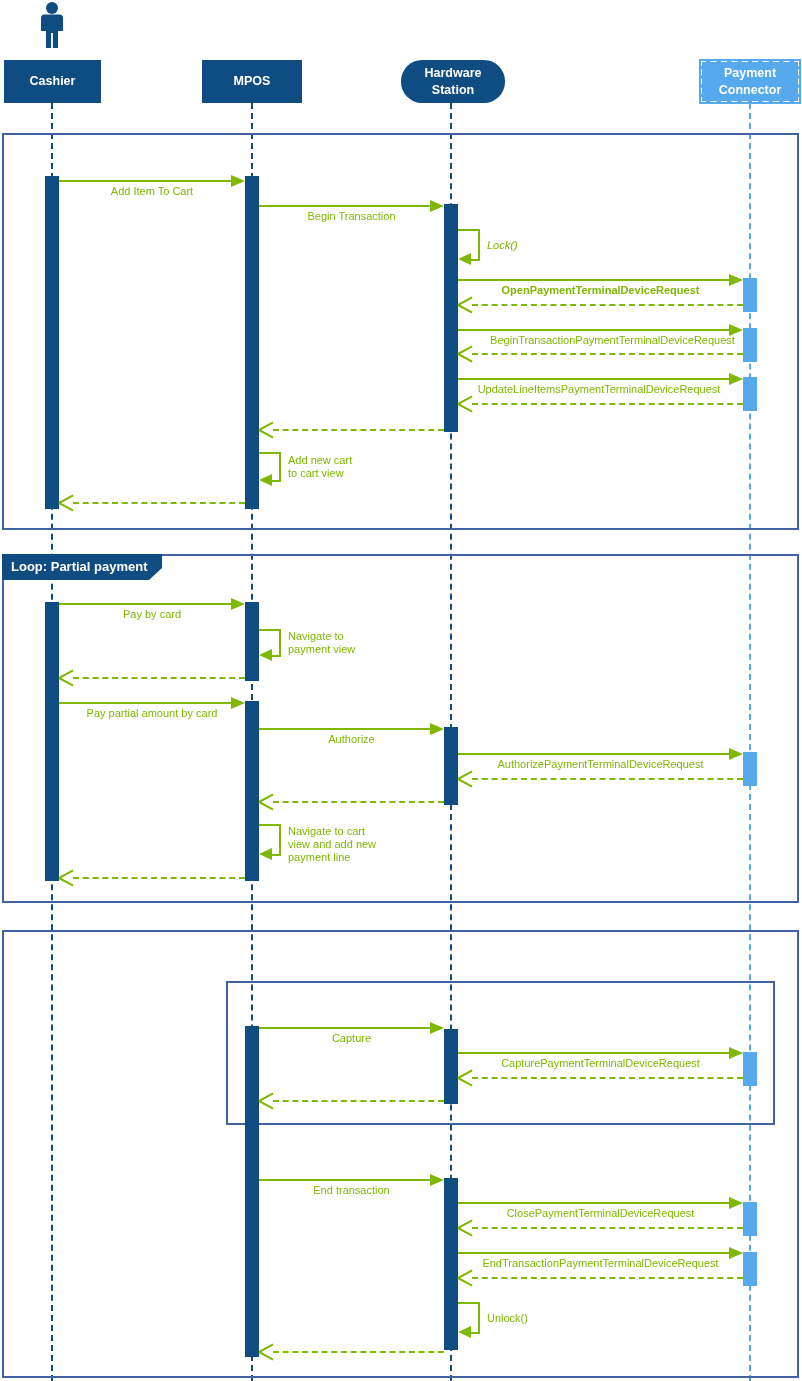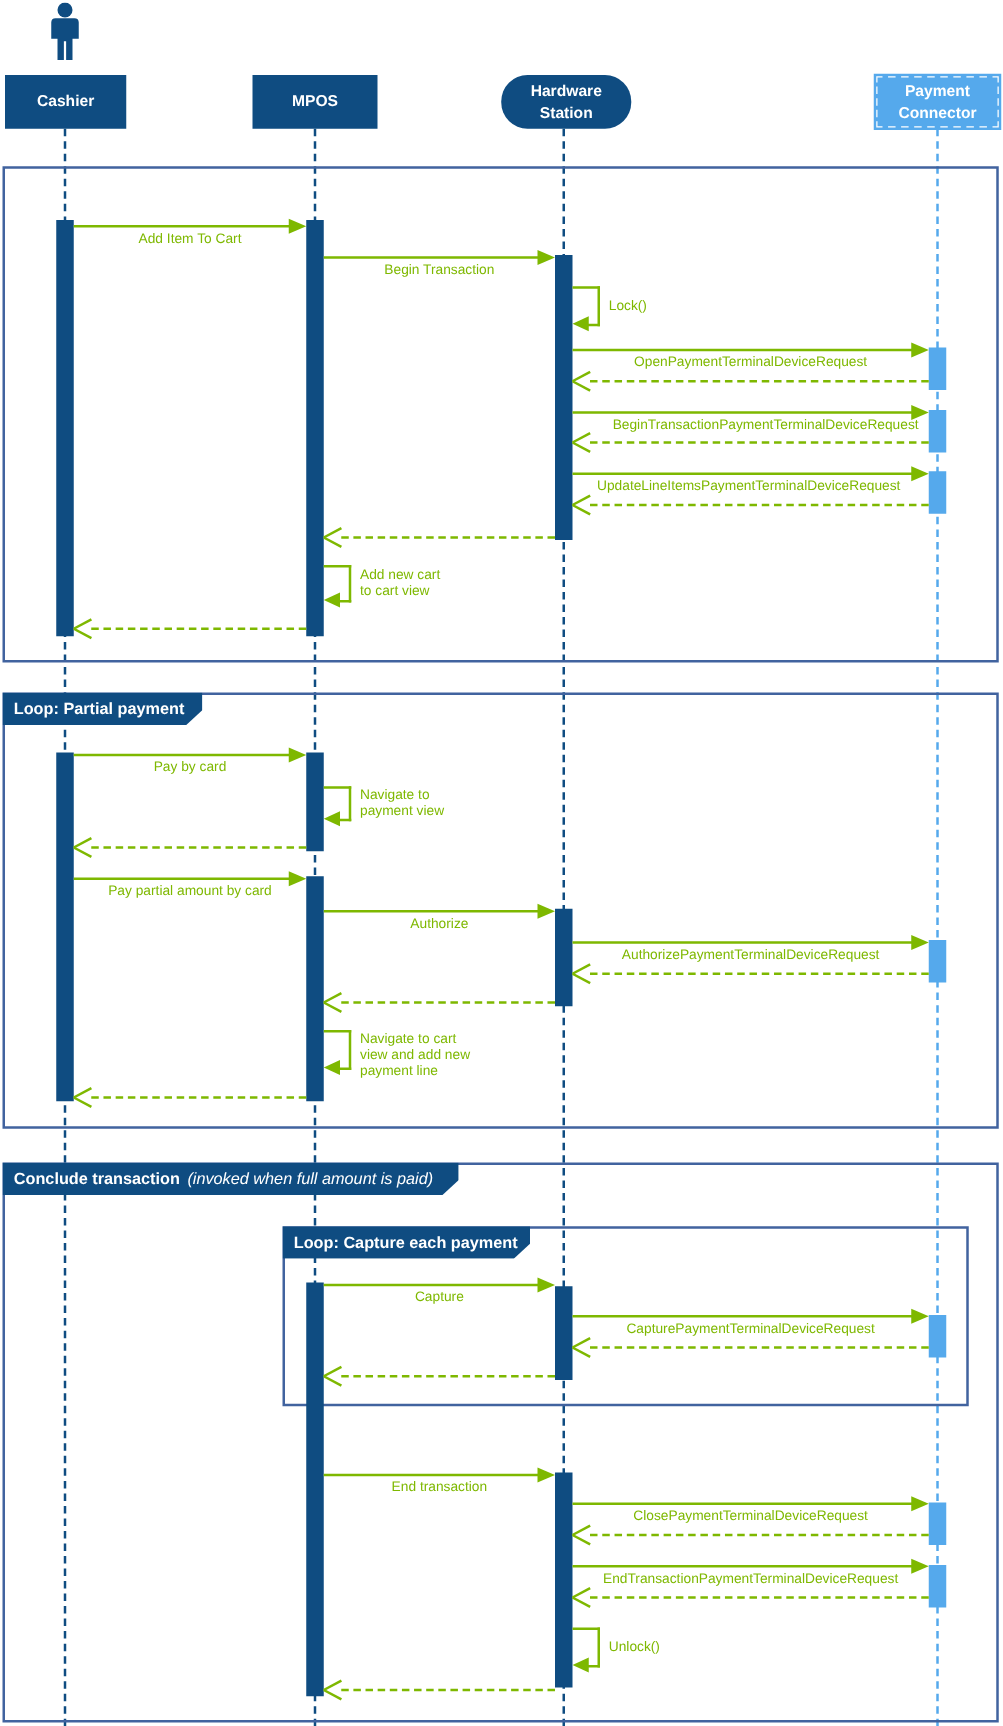--- a/index.html
+++ b/index.html
@@ -41,23 +41,21 @@
 
 <div id="stage">
     <div class="lifeline" style="left: 51px;"></div>
     <div class="lifeline" style="left: 251px;"></div>
     <div class="lifeline" style="left: 450px;"></div>
     <div class="lifeline lifeline-light" style="left: 749px;"></div>
     <div class="frame" style="left: 2px; top: 133px; width: 797px; height: 397px;"></div>
     <div class="frame" style="left: 2px; top: 554px; width: 797px; height: 349px;"></div>
     <div class="frame-tab" style="left: 2px; top: 554px; width: 160px;"><span>Loop: Partial payment</span></div>
     <div class="frame" style="left: 2px; top: 930px; width: 797px; height: 448px;"></div>
-    <div class="frame-tab" style="left: 2px; top: 930px; width: 365px;"><span>Conclude transaction</span><span class="frame-note">(invoked when full amount is paid)</span></div>
     <div class="frame" style="left: 226px; top: 981px; width: 549px; height: 144px;"></div>
-    <div class="frame-tab" style="left: 226px; top: 981px; width: 198px;"><span>Loop: Capture each payment</span></div>
     <div class="actor-box actor-solid" style="left: 4px; width: 97px;">
       <div>Cashier</div>
     </div>
     <div class="person" style="left: 38px; top: 2px;"><svg width="28" height="48" viewBox="0 0 28 48">
         <circle cx="14" cy="6" r="6" fill="#0F4C81"></circle>
         <path fill="#0F4C81" d="M3 16 Q3 12.5 6.5 12.5 H21.5 Q25 12.5 25 16 V29 H20 V46 H14.9 V31 H13.1 V46 H8 V29 H3 Z"></path>
       </svg></div>
     <div class="actor-box actor-solid" style="left: 202px; width: 100px;">
       <div>MPOS</div>
     </div>
@@ -89,26 +87,26 @@
     <div class="msg-line" style="left: 59px; width: 174px; top: 180px;"></div>
     <div class="arrow-right" style="left: 231px; top: 175px;"></div>
     <div class="msg-label" style="left: 59px; width: 186px; top: 185px;">Add Item To Cart</div>
     <div class="msg-line" style="left: 259px; width: 173px; top: 205px;"></div>
     <div class="arrow-right" style="left: 430px; top: 200px;"></div>
     <div class="msg-label" style="left: 259px; width: 185px; top: 210px;">Begin Transaction</div>
     <div class="msg-line" style="left: 458px; width: 22px; top: 229px;"></div>
     <div class="msg-vert" style="left: 478px; top: 229px; height: 32px;"></div>
     <div class="msg-line" style="left: 469px; width: 11px; top: 259px;"></div>
     <div class="arrow-left" style="left: 458px; top: 253px;"></div>
-    <div class="self-label" style="left: 487px; top: 238.5px;">
+    <div class="self-label" style="left: 487px; top: 238.5px; font-style: italic;">
       <div>Lock()</div>
     </div>
     <div class="msg-line" style="left: 458px; width: 273px; top: 279px;"></div>
     <div class="arrow-right" style="left: 729px; top: 274px;"></div>
-    <div class="msg-label" style="left: 458px; width: 285px; top: 284px;">OpenPaymentTerminalDeviceRequest</div>
+    <div class="msg-label" style="left: 458px; width: 285px; top: 284px; font-weight: bold;">OpenPaymentTerminalDeviceRequest</div>
     <div class="msg-line msg-dashed" style="left: 472px; width: 271px; top: 304px;"></div>
     <div class="chevron" style="left: 458px; top: 297px;">
       <div class="up"></div>
       <div class="dn"></div>
     </div>
     <div class="msg-line" style="left: 458px; width: 273px; top: 329px;"></div>
     <div class="arrow-right" style="left: 729px; top: 324px;"></div>
     <div class="msg-label" style="left: 458px; width: 285px; top: 334px; padding-left: 12px;">BeginTransactionPaymentTerminalDeviceRequest</div>
     <div class="msg-line msg-dashed" style="left: 472px; width: 271px; top: 353px;"></div>
     <div class="chevron" style="left: 458px; top: 346px;">

